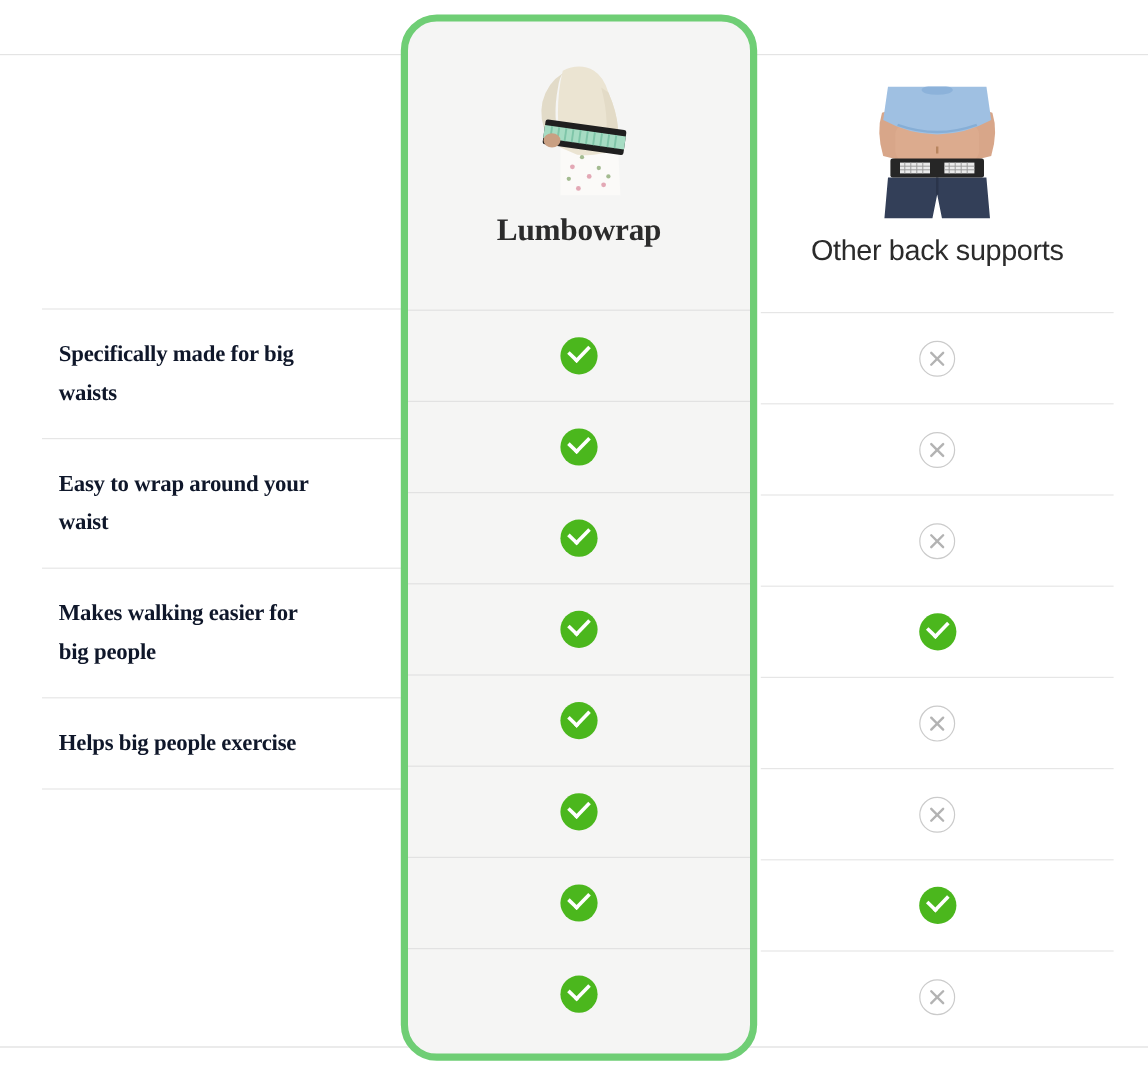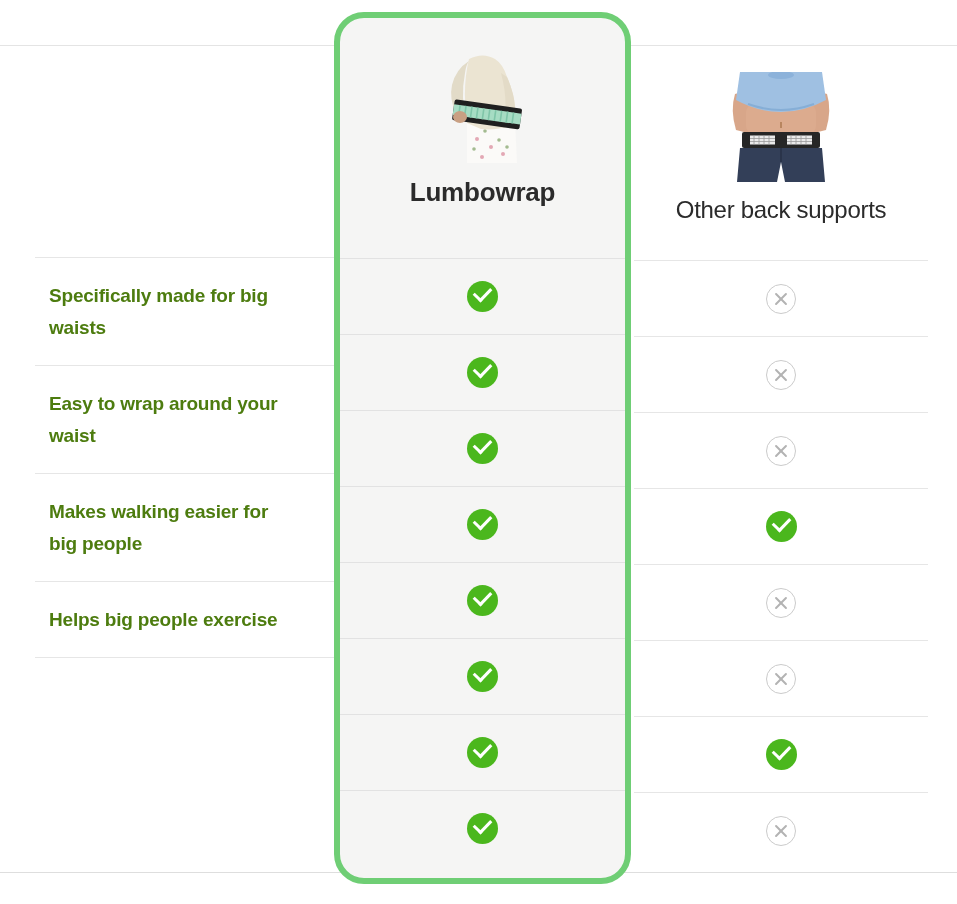--- a/index.html
+++ b/index.html
@@ -18,33 +18,33 @@
   }
   .feature-row{
     display:flex;align-items:center;box-sizing:border-box;
     padding-left:14px;border-bottom:1px solid #e6e6e6;
   }
   .feature-row.tall{height:108px;}
   .feature-row.short{height:76px;}
   .feature-row.last{height:107px;border-bottom:none;}
   .feature-label{
     font-size:19px;font-weight:bold;line-height:32px;
-    letter-spacing:-0.2px;white-space:pre-line;color:#4d7c0f;
+    letter-spacing:-0.2px;white-space:pre-line;color:#0f172a;font-family:Liberation Serif, serif;
   }
 
   
   .card{
     position:absolute;left:334px;top:12px;width:297px;height:872px;
     box-sizing:border-box;border:6px solid #6fce75;border-radius:30px;
     background:#f5f5f4;z-index:2;
   }
   .card-img{display:block;margin:37px auto 0;}
   .card-title{
     margin-top:14px;text-align:center;font-size:26px;font-weight:bold;
-    letter-spacing:-0.2px;color:#2b2b2b;
+    letter-spacing:-0.2px;color:#2b2b2b;font-family:Liberation Serif, serif;
   }
   .card-rows{
     position:absolute;left:0;right:0;top:240px;
     border-top:1px solid #e2e2e2;
   }
   .mark-row{
     height:75px;display:flex;align-items:center;justify-content:center;
     border-bottom:1px solid #e2e2e2;
   }
   .card-rows .mark-row:last-child,

